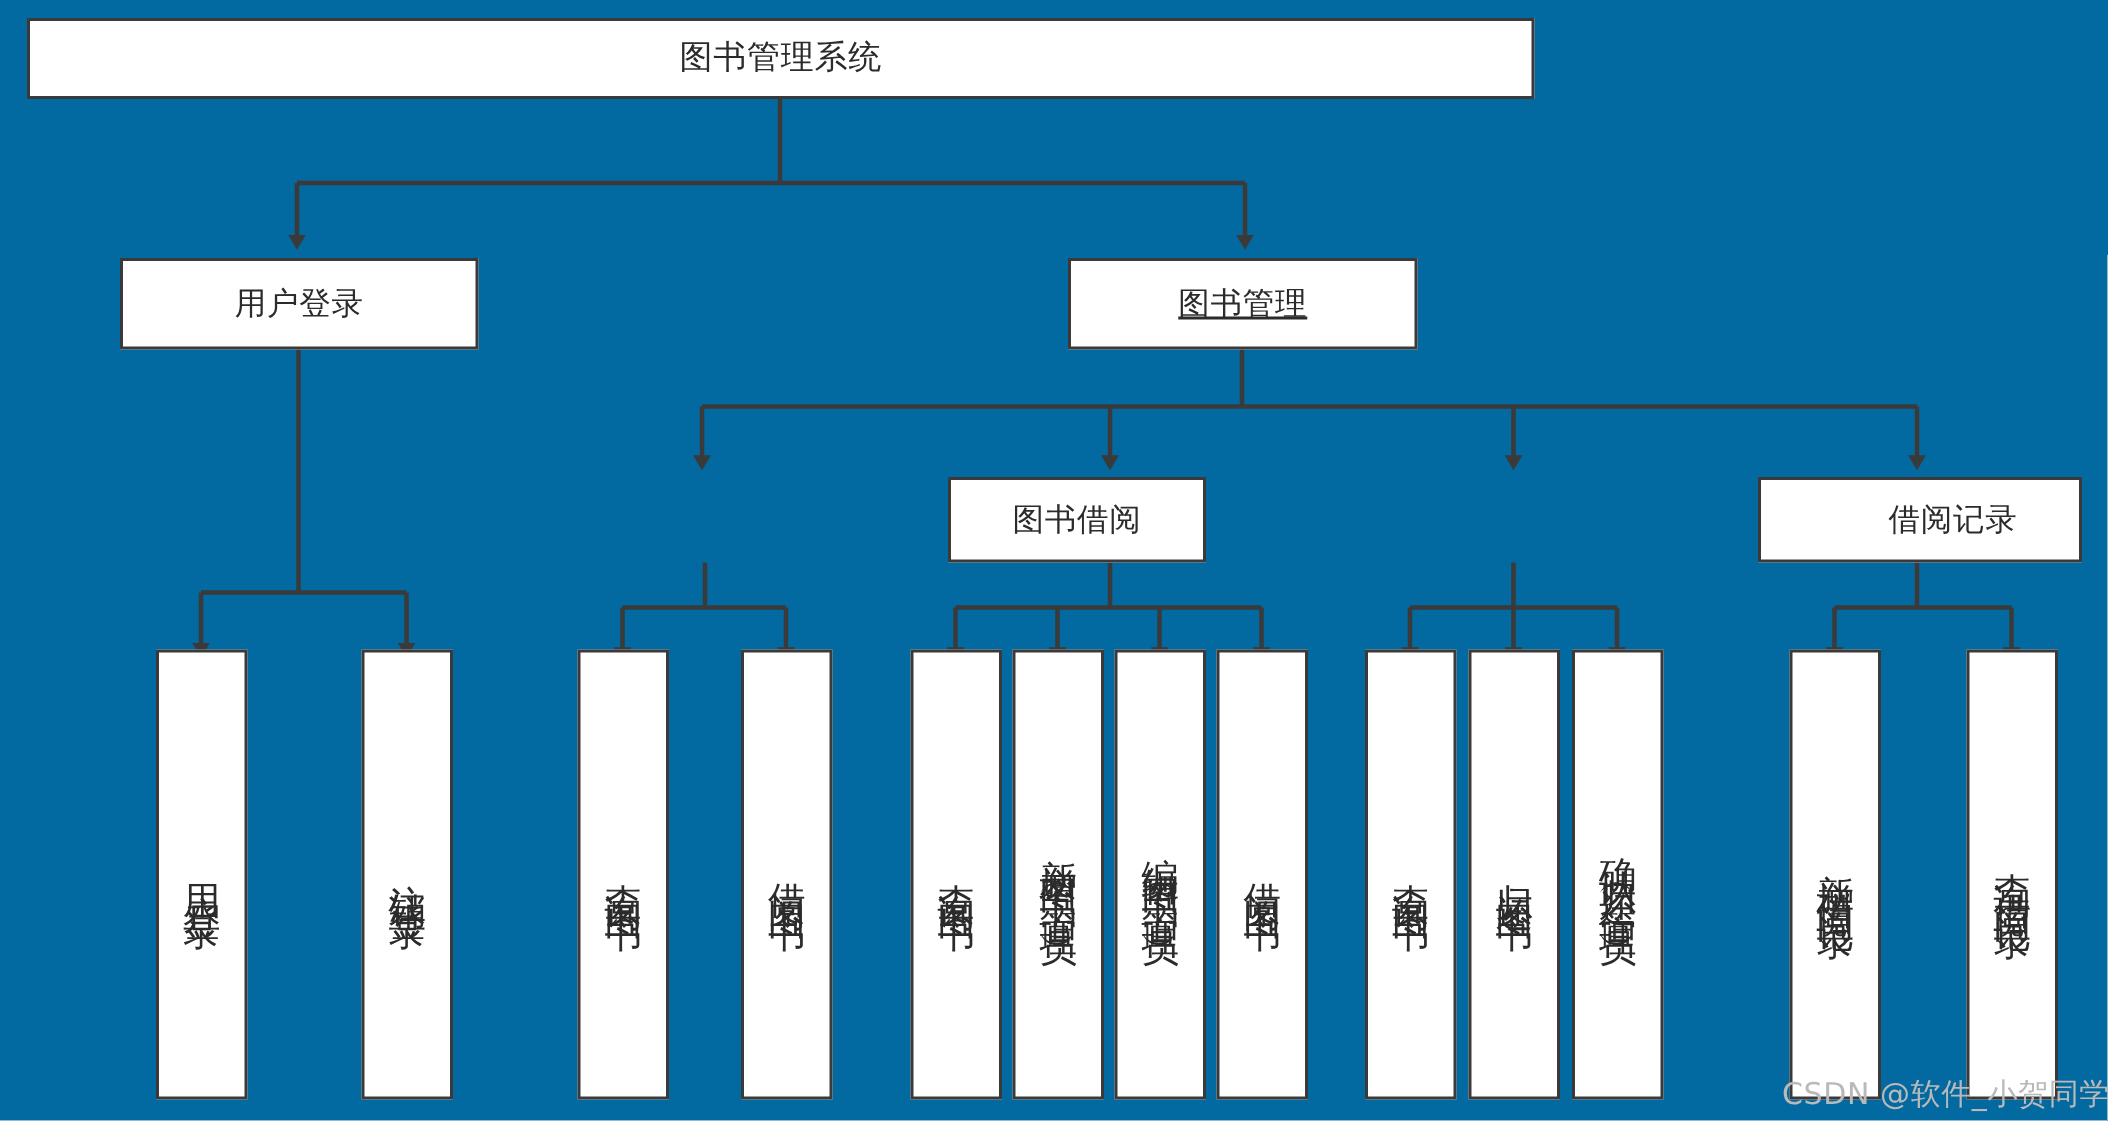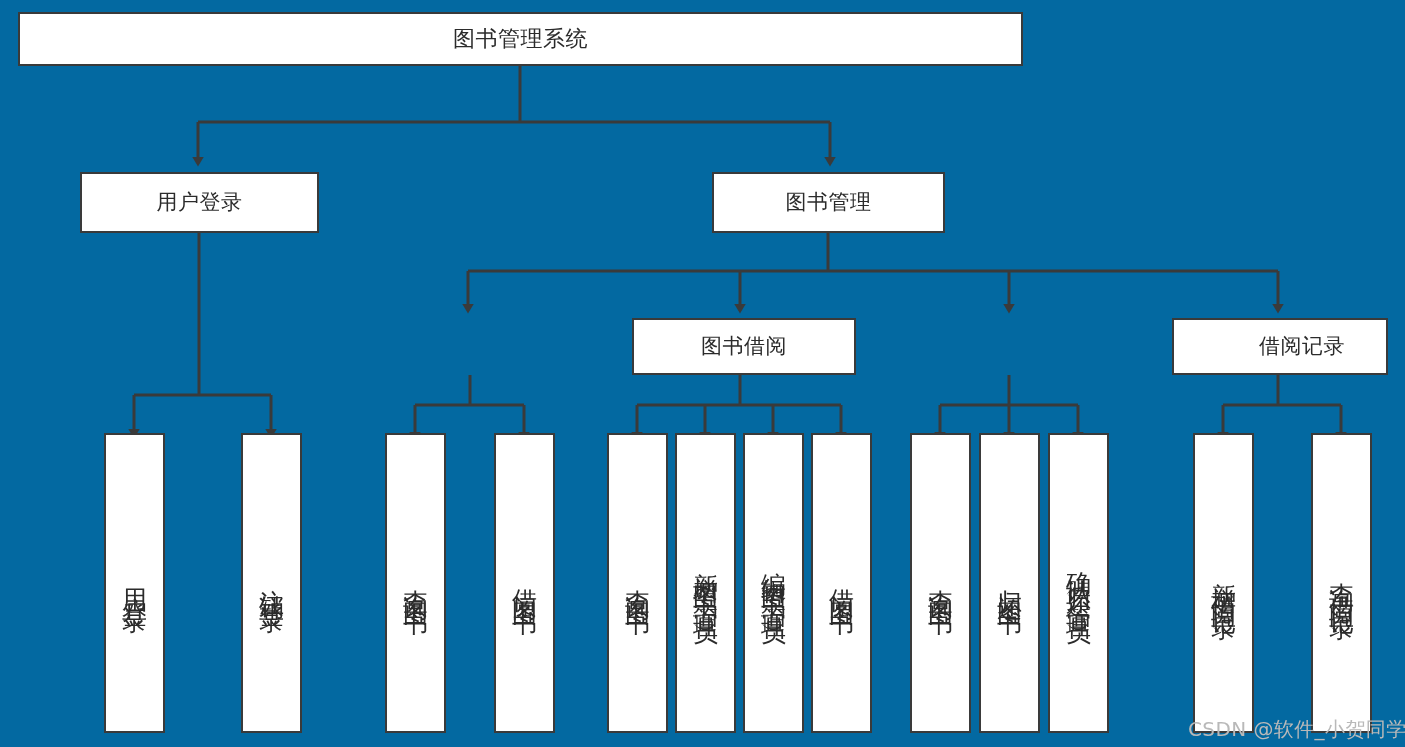--- a/index.html
+++ b/index.html
@@ -130,25 +130,25 @@
     </g>
   </svg>
 
   <div class="node horiz root" style="left:18px; top:12px; width:1005px; height:54px;">
     <span class="lbl">图书管理系统</span>
   </div>
 
   <div class="node horiz" style="left:80px; top:172px; width:239px; height:61px;">
     <span class="lbl">用户登录</span>
   </div>
-  <div class="node horiz" style="left:712px; top:172px; width:233px; height:61px;">
+  <div class="node horiz" style="left:712px; top:172px; width:233px; height:61px;text-decoration:underline;">
     <span class="lbl">图书管理</span>
   </div>
 
-  <div class="node horiz" style="left:632px; top:318px; width:224px; height:57px;">
+  <div class="node horiz" style="left:632px; top:318px; width:172px; height:57px;">
     <span class="lbl">图书借阅</span>
   </div>
   <div class="node horiz" style="left:1172px; top:318px; width:216px; height:57px;padding-left:44px;">
     <span class="lbl">借阅记录</span>
   </div>
 
   <div class="node vert" style="left:104px; top:433px; width:61px; height:300px;">
     <span class="lbl">用户登录</span>
   </div>
   <div class="node vert" style="left:241px; top:433px; width:61px; height:300px;">

